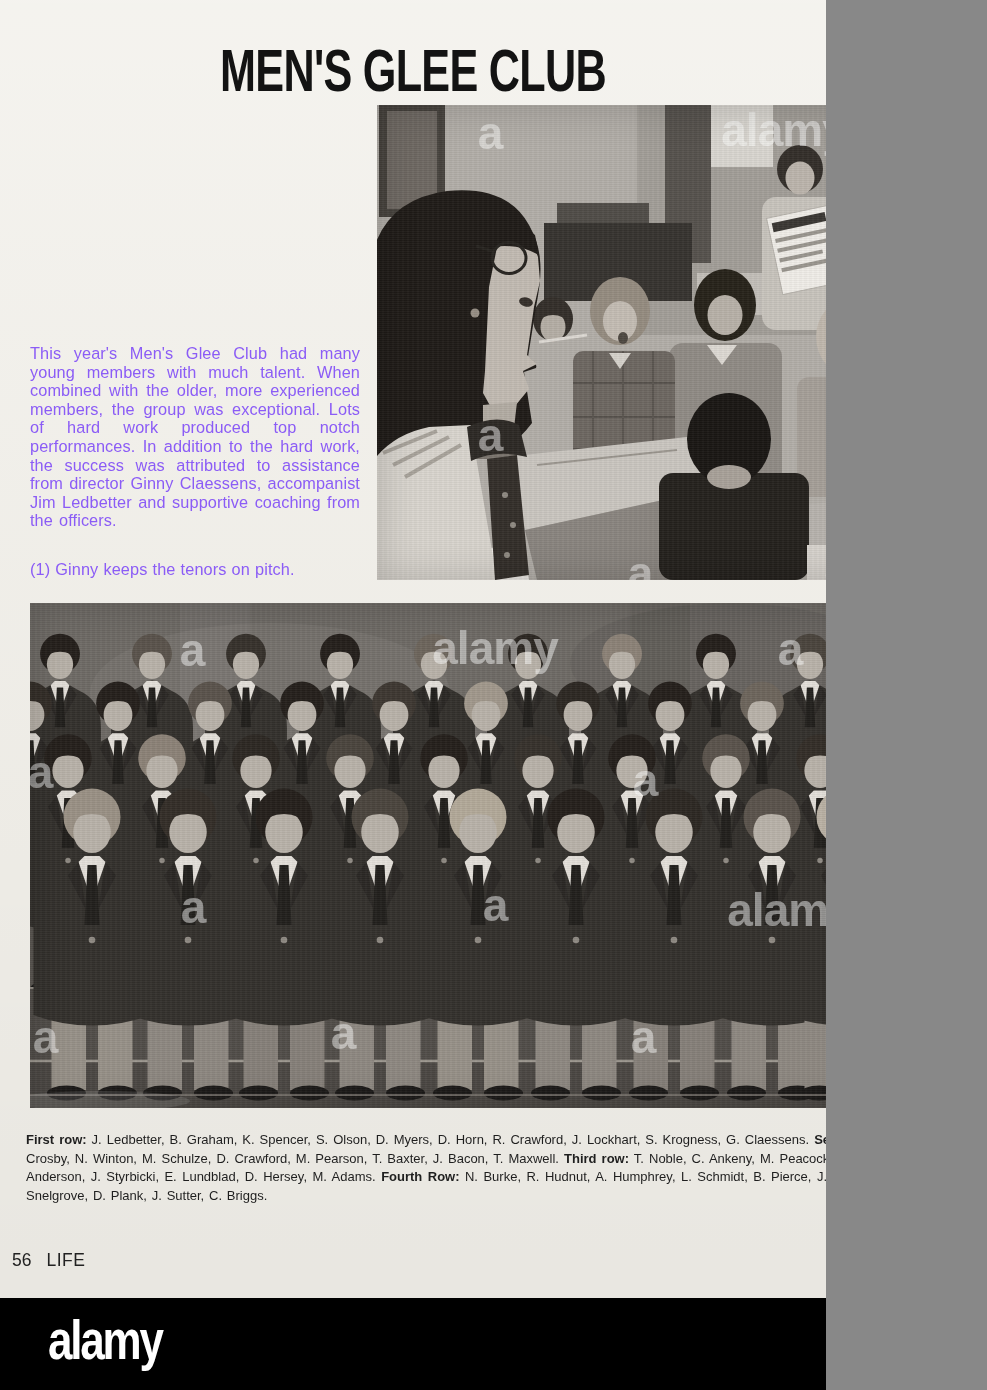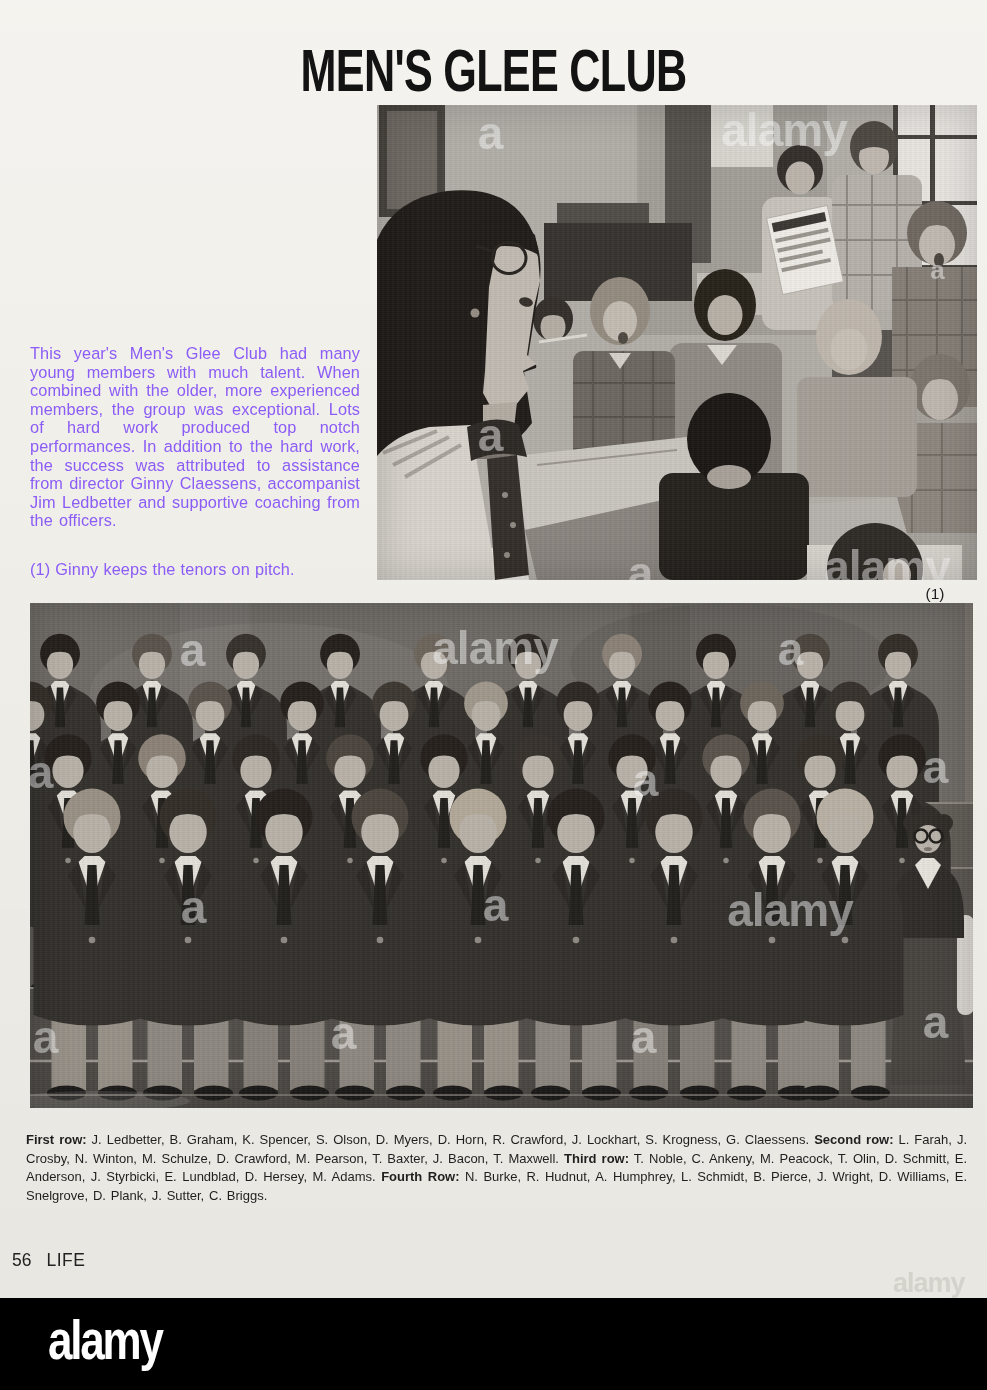--- a/index.html
+++ b/index.html
@@ -1,16 +1,16 @@
 <!DOCTYPE html>
 <html><head>
 <meta charset="utf-8">
 <style>
   html,body{margin:0;padding:0;background:#888;}
-  .page{position:relative;width:987px;height:1390px;background:#f1efe9;overflow:hidden;
+  .page{position:relative;width:826px;height:1390px;background:#f1efe9;overflow:hidden;
         font-family:"Liberation Sans","DejaVu Sans",sans-serif;color:#222;}
   
   .page::before{content:"";position:absolute;inset:0;pointer-events:none;
         background:linear-gradient(180deg,rgba(255,255,255,.25),rgba(0,0,0,.015) 60%,rgba(0,0,0,.04));}
   .title{position:absolute;left:0;top:36px;width:100%;text-align:center;
         font-size:60px;font-weight:800;letter-spacing:-1px;color:#131313;
         transform:scaleX(.72);transform-origin:center;white-space:nowrap;}
   .intro{position:absolute;left:30px;top:344px;width:330px;}
   .intro p{margin:0;font-size:16.3px;line-height:18.6px;text-align:justify;
         color:#8b5cf6;word-spacing:1.5px;letter-spacing:.1px;}

